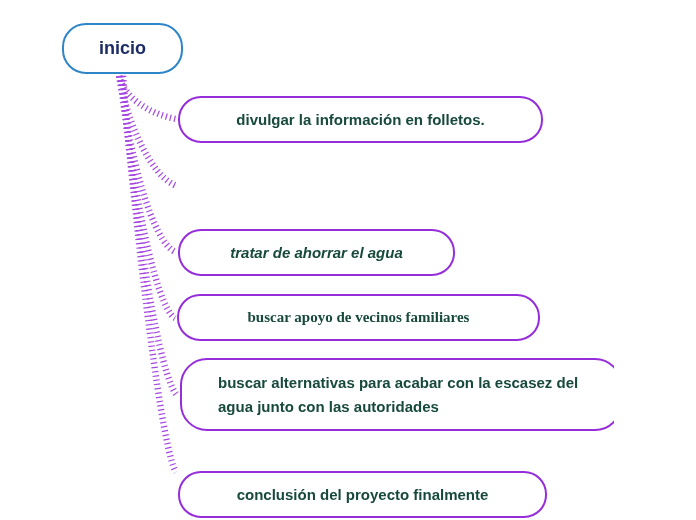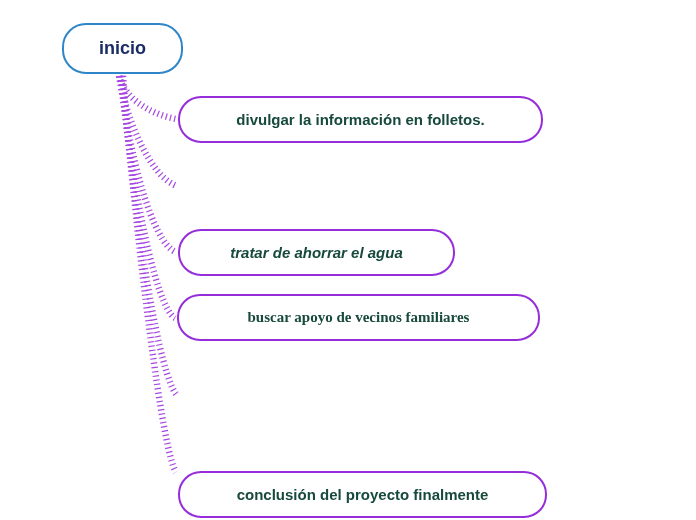--- a/index.html
+++ b/index.html
@@ -100,18 +100,21 @@
 
 
   <div class="node branch branch-3">
     <span class="label">tratar de ahorrar el agua</span>
   </div>
 
   <div class="node branch branch-4">
     <span class="label">buscar apoyo de vecinos familiares</span>
   </div>
 
+  <div class="node branch branch-5">
+    <span class="label">buscar alternativas para acabar con la escasez del agua junto con las autoridades</span>
+  </div>
 
   <div class="node branch branch-6">
     <span class="label">conclusión del proyecto finalmente</span>
   </div>
 
 </div>
 
 </body></html>

